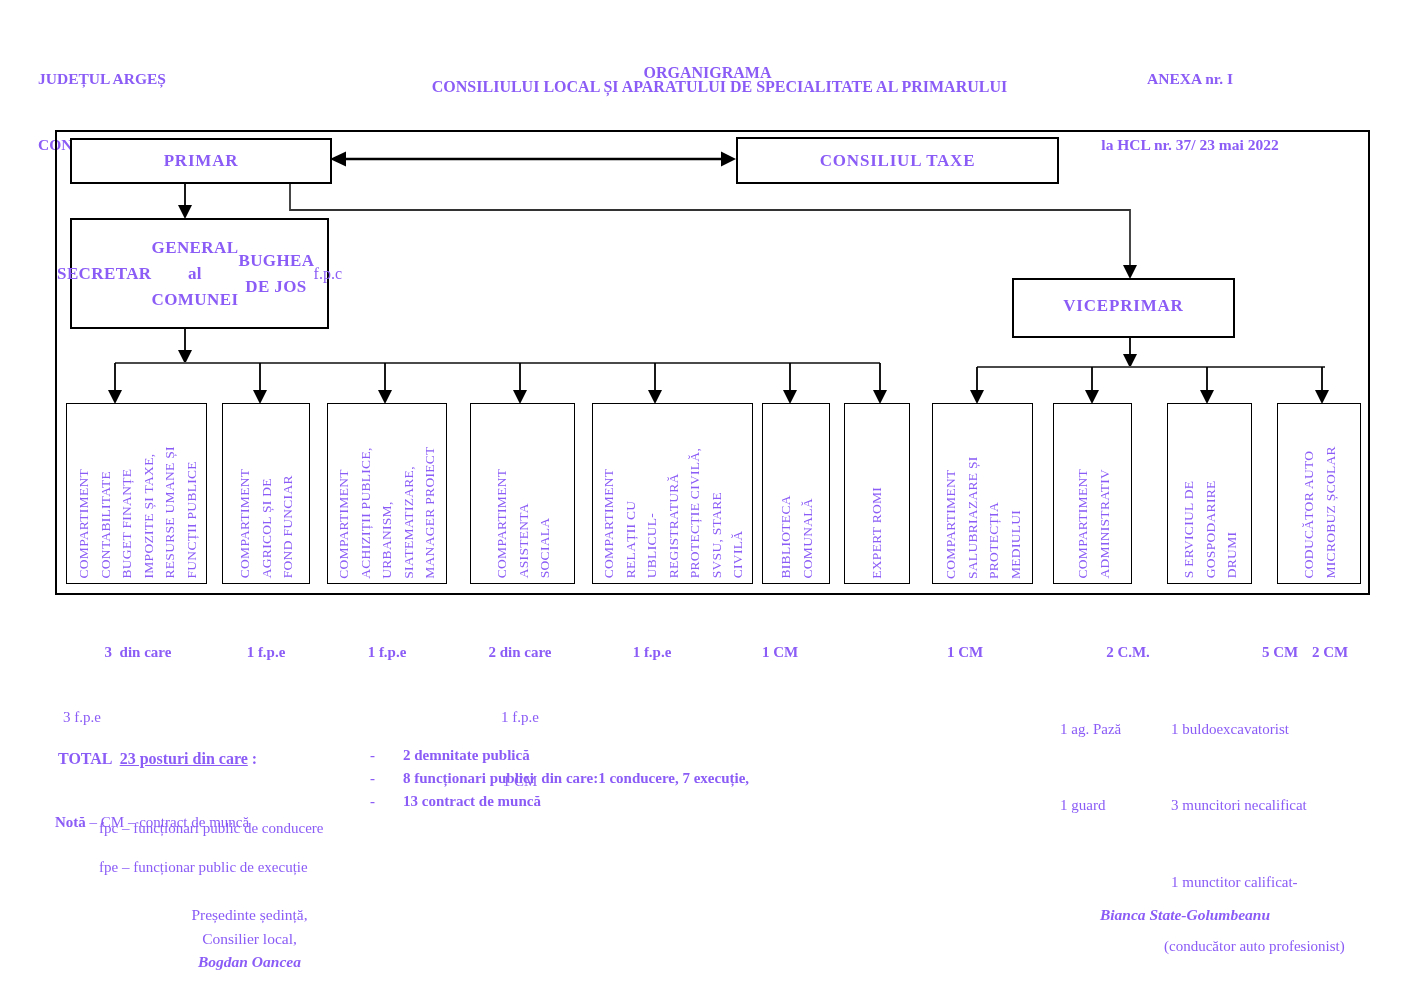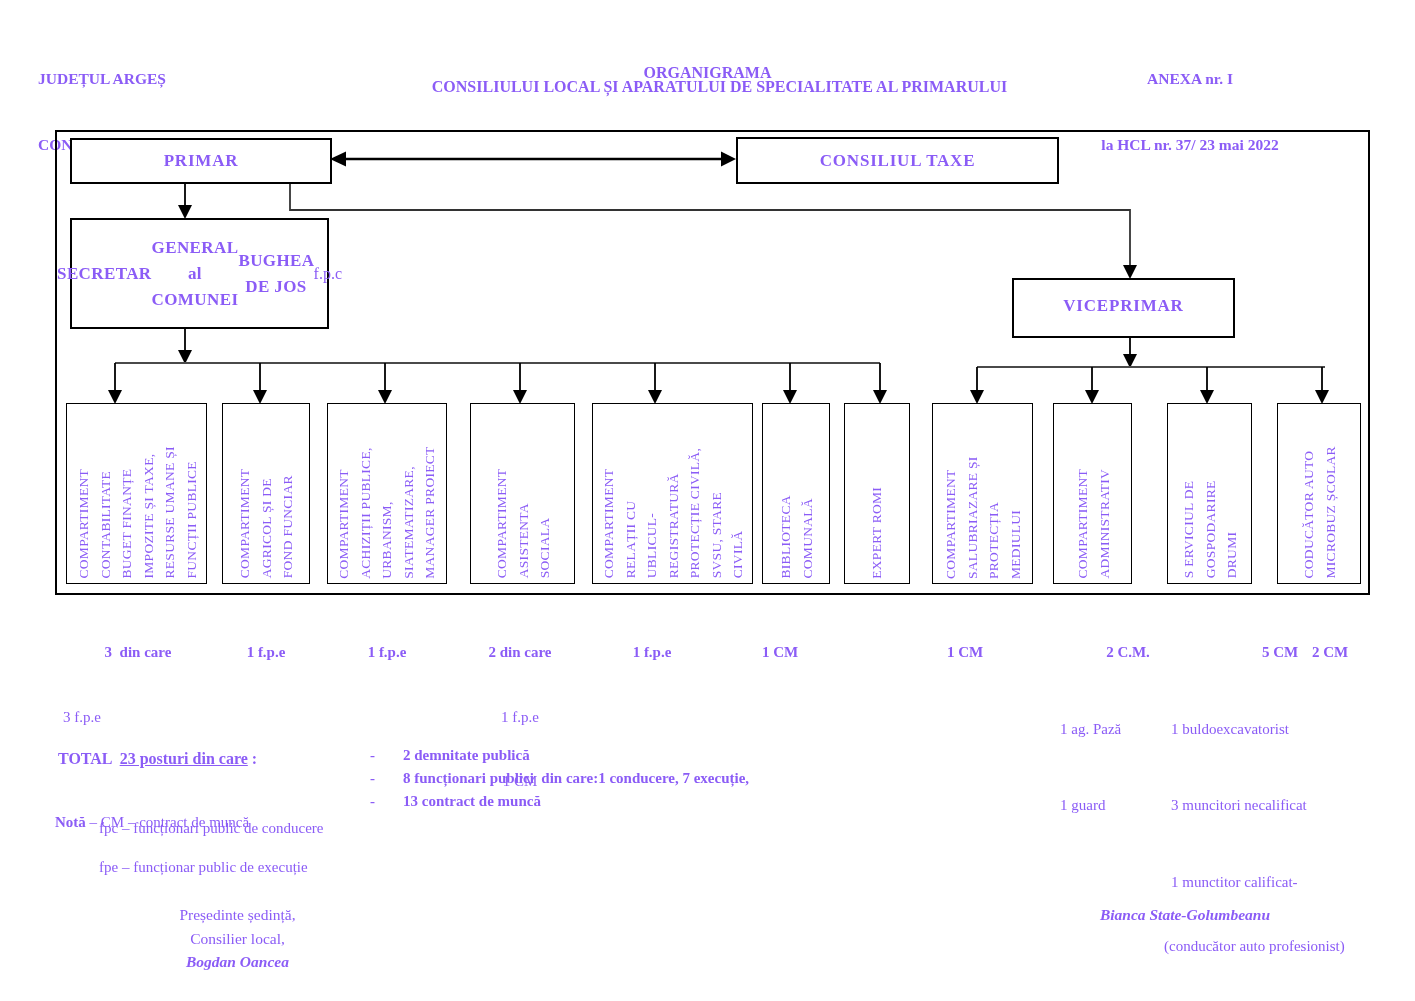--- a/index.html
+++ b/index.html
@@ -246,21 +246,21 @@
   <div class="tot-item" style="left:355px;top:776px;">
     <span class="dash">-</span><span>13 contract de muncă</span>
   </div>
 
   <div class="abs nota" style="left:40px;top:797px;">
     <span class="b">Notă</span><span> – CM – contract de muncă</span>
   </div>
   <div class="abs nota" style="left:99px;top:820px;">fpc – funcționari public de conducere</div>
   <div class="abs nota" style="left:99px;top:843px;margin-top:16px;">fpe – funcționar public de execuție</div>
 
-  <div class="sig" style="left:130px;top:903px;width:215px;">
+  <div class="sig" style="left:142px;top:903px;width:215px;">
     <div>Președinte ședință,</div>
     <div>Consilier local,</div>
     <div class="name">Bogdan Oancea</div>
   </div>
   <div class="sig" style="left:1035px;top:903px;width:300px;">
     <div class="name">Bianca State-Golumbeanu</div>
   </div>
 
 </div>
 

